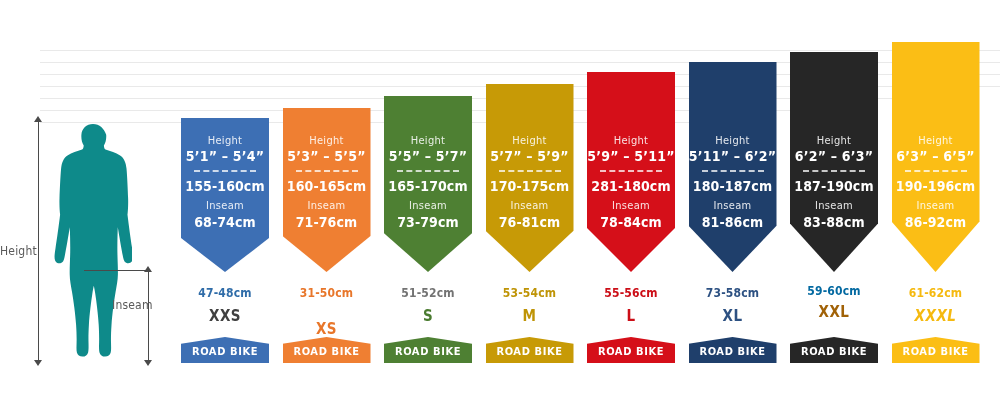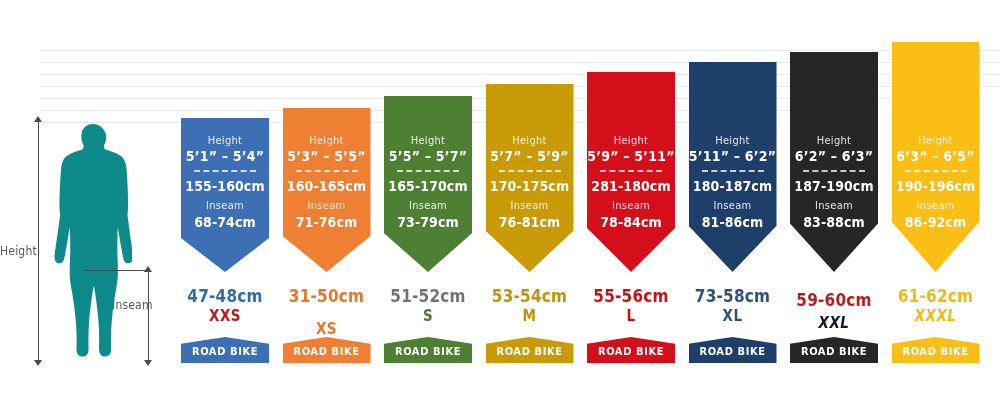--- a/index.html
+++ b/index.html
@@ -102,21 +102,21 @@
     height:0;
     border-top:2px dashed currentColor;
     opacity:.75;
     margin:5px 0 5px 0;
   }
 
   .frame-size {
     position:absolute;
     left:0; width:88px;
     text-align:center;
-    font-size:17px;
+    font-size:12px;
     font-weight:bold;
     letter-spacing:.2px;
     white-space:nowrap;
   }
   .size-code {
     position:absolute;
     left:0; width:88px;
     text-align:center;
     font-size:15px;
     font-weight:bold;
@@ -222,21 +222,21 @@
       <div class="col" style="left: 181px; top: 0px; height: 409px;">
         <div class="pennant" style="top: 118px; height: 154px; background: rgb(61, 111, 180); color: rgb(255, 255, 255);">
           <div class="lbl-small">Height</div>
           <div class="lbl-big">5’1” – 5’4”</div>
           <div class="dash-rule"></div>
           <div class="lbl-cm">155-160cm</div>
           <div class="lbl-small" style="margin-top: 3px;">Inseam</div>
           <div class="lbl-cm">68-74cm</div>
         </div>
         <div class="frame-size" style="top: 286px; color: rgb(47, 108, 168);">47-48cm</div>
-        <div class="size-code" style="top: 307px; color: #b91c1c;">XXS</div>
+        <div class="size-code" style="top: 307px; color: #404040;">XXS</div>
         <div class="ribbon" style="top: 337px; background: rgb(61, 111, 180); color: rgb(255, 255, 255);">ROAD BIKE</div>
       </div>
       <div class="col" style="left: 282.5px; top: 0px; height: 409px;">
         <div class="pennant" style="top: 108px; height: 164px; background: rgb(239, 127, 50); color: rgb(255, 255, 255);">
           <div class="lbl-small">Height</div>
           <div class="lbl-big">5’3” – 5’5”</div>
           <div class="dash-rule"></div>
           <div class="lbl-cm">160-165cm</div>
           <div class="lbl-small" style="margin-top: 3px;">Inseam</div>
           <div class="lbl-cm">71-76cm</div>
@@ -299,22 +299,22 @@
       </div>
       <div class="col" style="left: 790px; top: 0px; height: 409px;">
         <div class="pennant" style="top: 52px; height: 220px; background: rgb(38, 38, 38); color: rgb(255, 255, 255);">
           <div class="lbl-small">Height</div>
           <div class="lbl-big">6’2” – 6’3”</div>
           <div class="dash-rule"></div>
           <div class="lbl-cm">187-190cm</div>
           <div class="lbl-small" style="margin-top: 3px;">Inseam</div>
           <div class="lbl-cm">83-88cm</div>
         </div>
-        <div class="frame-size" style="top: 290px; color: #b91c1c;">59-60cm</div>
-        <div class="size-code" style="top: 314px; color: #0f172a; font-style: italic;">XXL</div>
+        <div class="frame-size" style="top: 284px; color: #0369a1;">59-60cm</div>
+        <div class="size-code" style="top: 303px; color: #a16207;">XXL</div>
         <div class="ribbon" style="top: 337px; background: rgb(38, 38, 38); color: rgb(255, 255, 255);">ROAD BIKE</div>
       </div>
       <div class="col" style="left: 891.5px; top: 0px; height: 409px;">
         <div class="pennant" style="top: 42px; height: 230px; background: rgb(251, 190, 21); color: rgb(255, 255, 255);">
           <div class="lbl-small">Height</div>
           <div class="lbl-big">6’3” – 6’5”</div>
           <div class="dash-rule"></div>
           <div class="lbl-cm">190-196cm</div>
           <div class="lbl-small" style="margin-top: 3px;">Inseam</div>
           <div class="lbl-cm">86-92cm</div>

